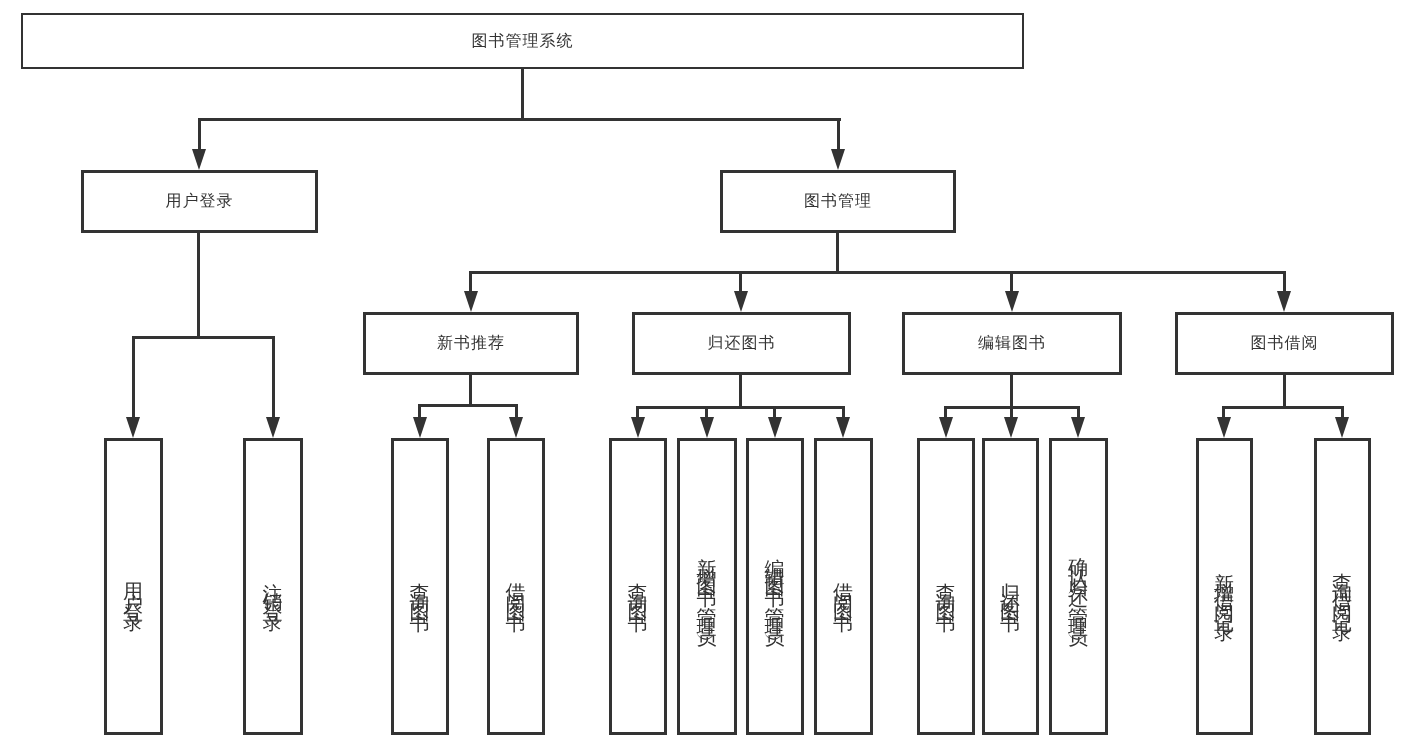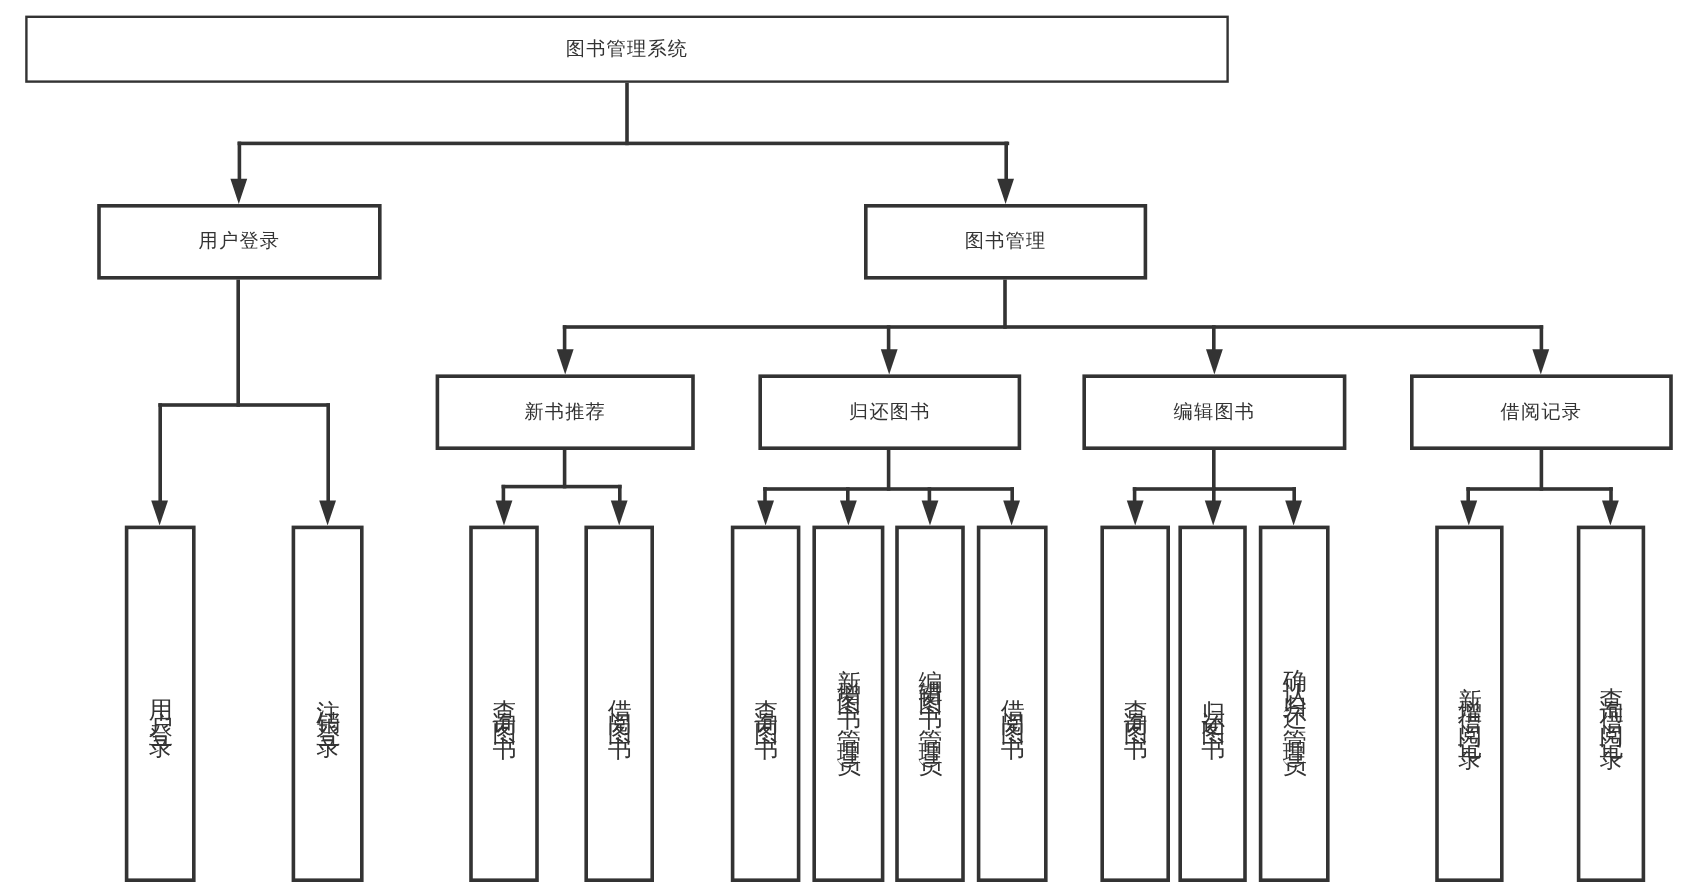--- a/index.html
+++ b/index.html
@@ -97,21 +97,21 @@
   <div class="box" style="left:363px; top:312px; width:216px; height:63px;">
     <span class="hlabel">新书推荐</span>
   </div>
   <div class="box" style="left:632px; top:312px; width:219px; height:63px;">
     <span class="hlabel">归还图书</span>
   </div>
   <div class="box" style="left:902px; top:312px; width:220px; height:63px;">
     <span class="hlabel">编辑图书</span>
   </div>
   <div class="box" style="left:1175px; top:312px; width:219px; height:63px;">
-    <span class="hlabel">借阅记录</span>
+    <span class="hlabel">图书借阅</span>
   </div>
 
   <div class="vl" style="left:469px; top:375px; height:32px;"></div>
   <div class="hl" style="left:418px; top:404px; width:100px;"></div>
   <div class="vl" style="left:418px; top:404px; height:15px;"></div>
   <div class="vl" style="left:515px; top:404px; height:15px;"></div>
   <div class="ar" style="left:413px; top:417px;"></div>
   <div class="ar" style="left:509px; top:417px;"></div>
 
   <div class="vl" style="left:739px; top:375px; height:34px;"></div>

